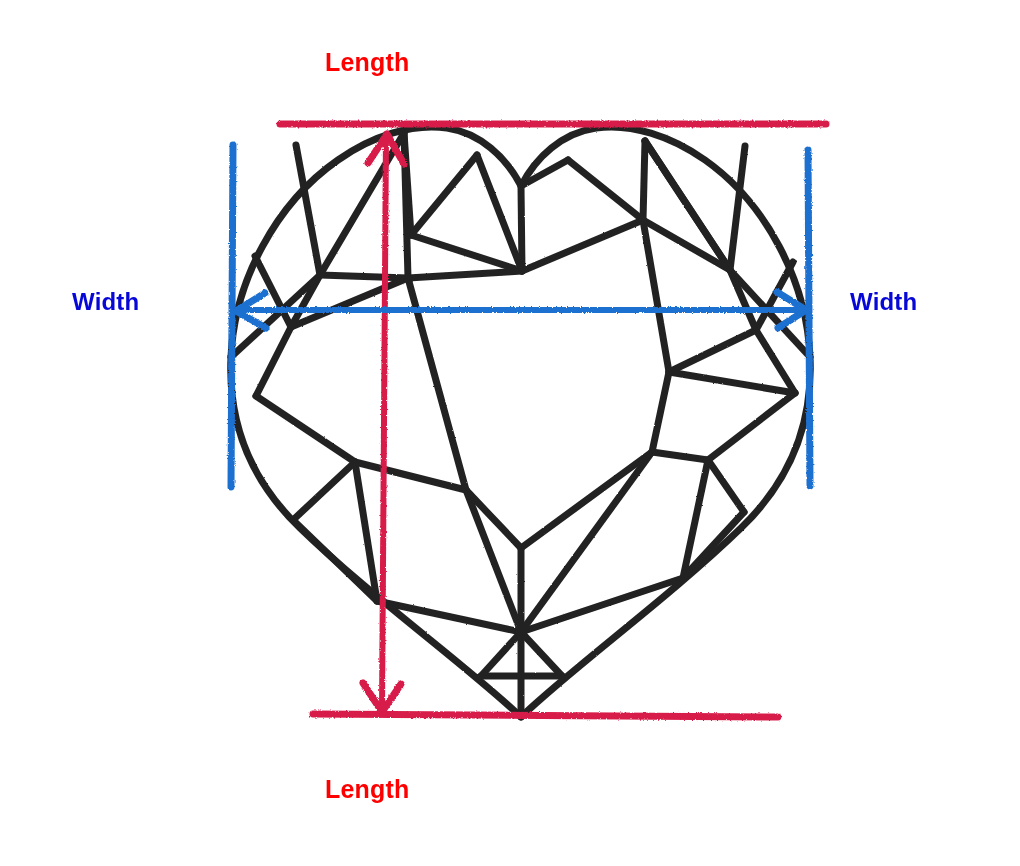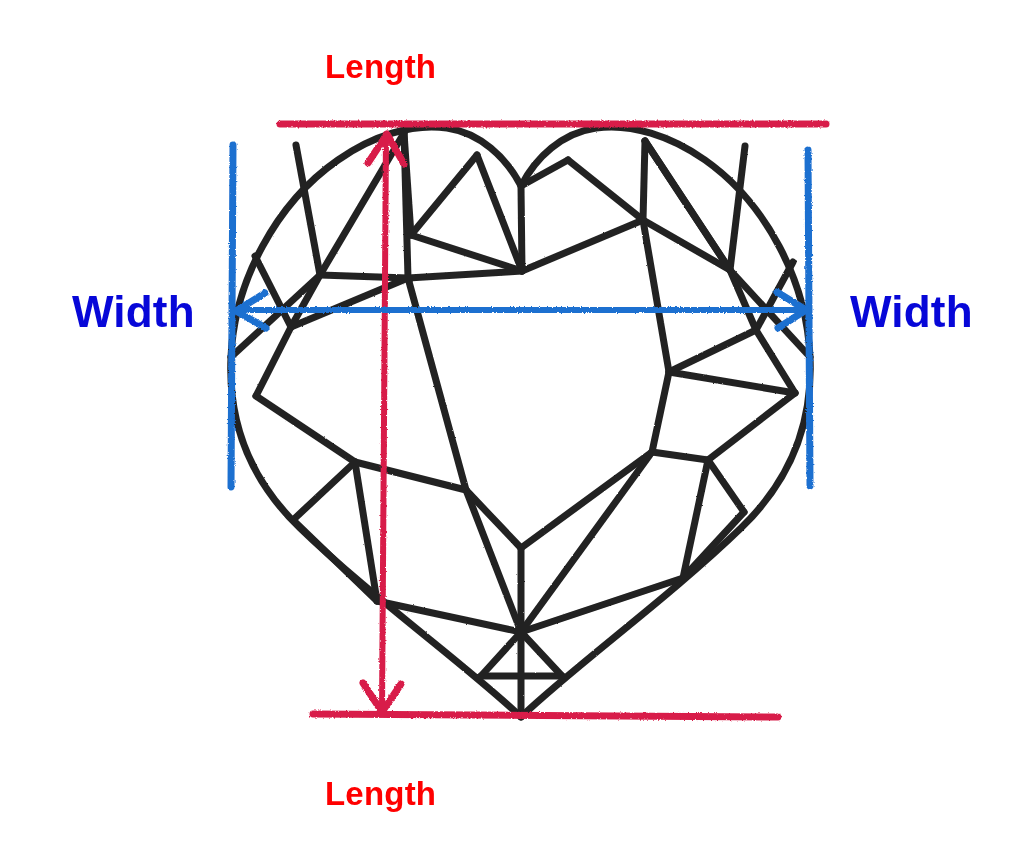--- a/index.html
+++ b/index.html
@@ -35,24 +35,24 @@
   .label {
     position: absolute;
     font-family: "Liberation Sans", sans-serif;
     font-weight: bold;
     letter-spacing: 0.2px;
     white-space: nowrap;
     line-height: 1;
     user-select: none;
   }
   .label-length {
-    font-size: 33px;
+    font-size: 25px;
   }
   .label-width {
-    font-size: 44px;
+    font-size: 24px;
   }
   #label-length-top {
     left: 325px;
     top: 50px;
   }
   #label-length-bottom {
     left: 325px;
     top: 777px;
   }
   #label-width-left {

